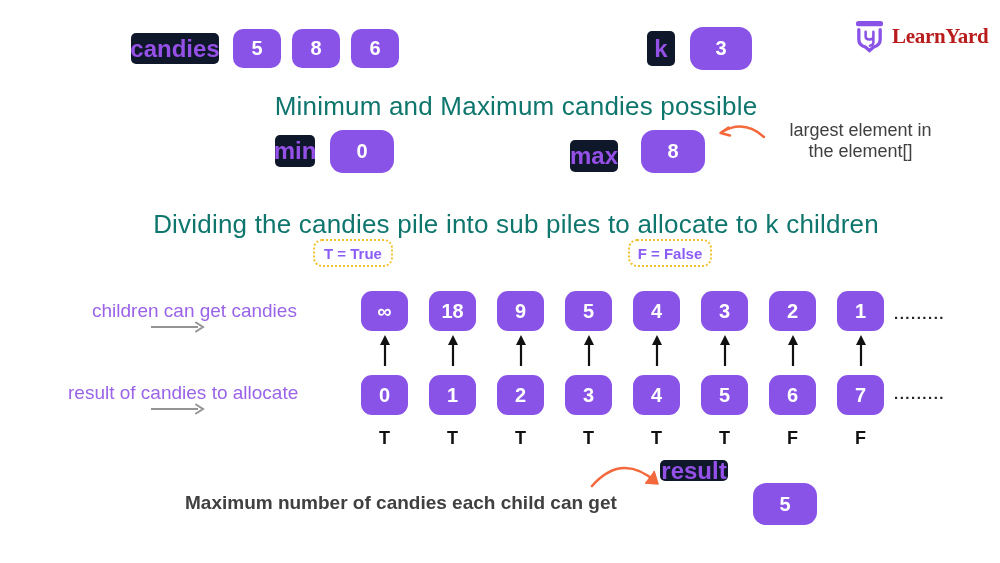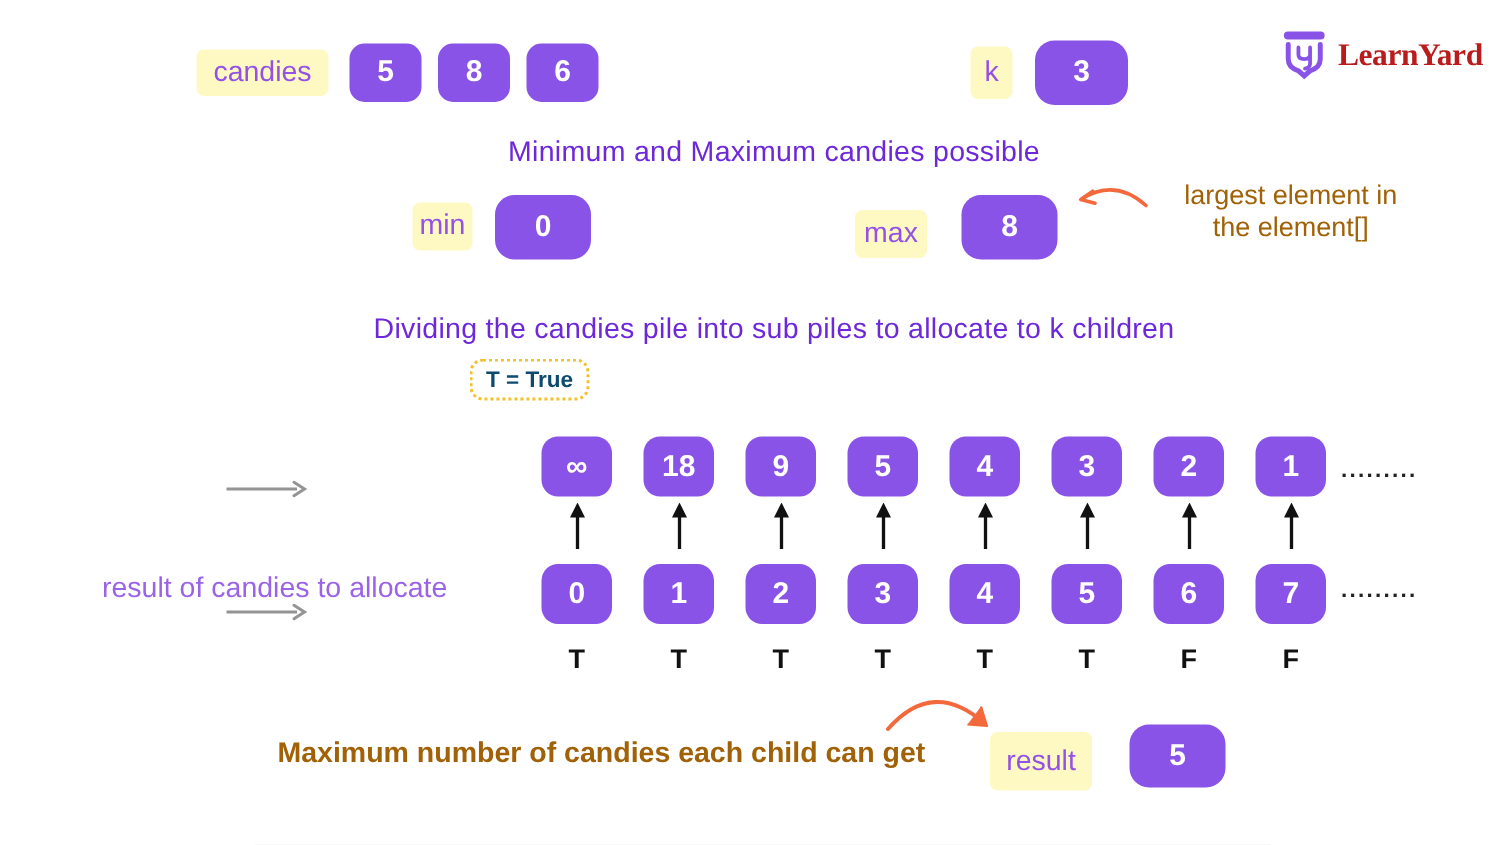--- a/index.html
+++ b/index.html
@@ -6,39 +6,39 @@
   html,body { background:#f3f3f3; }
   .canvas {
     position:relative; width:1000px; height:563px; background:#ffffff;
     font-family:"Liberation Sans", sans-serif; overflow:hidden;
     margin:0 auto;
   }
   .abs { position:absolute; }
 
   .pill {
     display:flex; align-items:center; justify-content:center;
-    background:#fef9c3; color:#9550e8; font-weight:normal;
-    border-radius:5px; font-size:19px;
+    background:#0f172a; color:#9550e8; font-weight:bold;
+    border-radius:5px; font-size:24px;
   }
   .pbox {
     display:flex; align-items:center; justify-content:center;
     background:#8a53e8; color:#ffffff; font-weight:bold;
     border-radius:11px; font-size:20px;
   }
   .heading {
-    width:100%; text-align:center; color:#6d28d9;
-    font-size:19px; font-weight:500; letter-spacing:0.2px;padding-left:32px;
+    width:100%; text-align:center; color:#0f766e;
+    font-size:26px; font-weight:500; letter-spacing:0.2px;padding-left:32px;
   }
   .badge {
     display:flex; align-items:center; justify-content:center;
     border:2px dotted #f2c12e; border-radius:9px; background:#ffffff;
-    color:#0c4a6e; font-weight:bold; font-size:15px;
+    color:#8b5cf6; font-weight:bold; font-size:15px;
   }
   .rowlabel { color:#9a63e8; font-size:19px; }
-  .orange-text { color:#a16207; }
+  .orange-text { color:#404040; }
   .cols { position:absolute; left:361px; top:291px; display:flex; gap:21px; }
   .col { width:47px; display:flex; flex-direction:column; align-items:center; }
   .col .pbox { width:47px; height:40px; }
   .col .uparrow { margin:4px 0; }
   .flag { margin-top:13px; font-size:18px; font-weight:bold; color:#111111; }
   .dots { font-size:15px; font-weight:bold; color:#222222; letter-spacing:1.5px; }
   .logo { display:flex; align-items:center; gap:6px; }
   .logo-text { font-size:21px; font-weight:bold; color:#b91c1c; letter-spacing:-0.3px;font-family:Liberation Serif, serif; }
   .annotation { text-align:center; font-size:18px; line-height:21px; font-weight:500; }
   .caption { font-size:19px; font-weight:bold; }
@@ -82,21 +82,23 @@
     </svg>
   </span>
   <div class="abs annotation orange-text" style="left:748px; top:120px; width:225px;">
     <div>largest element in</div>
     <div>the element[]</div>
   </div>
 
   <div class="abs heading" style="top:209px;">Dividing the candies pile into sub piles to allocate to k children</div>
 
   <div class="abs badge" style="left:313px; top:239px; width:80px; height:28px;">T = True</div>
-
+  <div class="abs badge" style="left:628px; top:239px; width:84px; height:28px;">F = False</div>
+
+  <div class="abs rowlabel" style="left:92px; top:300px;">children can get candies</div>
   <span class="abs" style="left:150px; top:319px;">
     <svg width="56" height="12" viewBox="0 0 56 12">
       <line x1="1" y1="6" x2="48" y2="6" stroke="#949494" stroke-width="2"></line>
       <path d="M46 1.5 L53 6 L46 10.5" fill="none" stroke="#949494" stroke-width="2" stroke-linecap="round"></path>
     </svg>
   </span>
 
   <div class="abs rowlabel" style="left:68px; top:382px;">result of candies to allocate</div>
   <span class="abs" style="left:150px; top:401px;">
     <svg width="56" height="12" viewBox="0 0 56 12">
@@ -193,16 +195,16 @@
 
   <div class="abs caption orange-text" style="left:160px; top:492px;margin-left:25px;">Maximum number of candies each child can get</div>
 
   <span class="abs" style="left:588px; top:458px;">
     <svg width="80" height="38" viewBox="0 0 80 38">
       <path d="M4 28 Q34 -6 68 24" fill="none" stroke="#f4693c" stroke-width="2.6" stroke-linecap="round"></path>
       <path d="M66 13 L70 26 L57 25" fill="#f4693c" stroke="#f4693c" stroke-width="1.5" stroke-linejoin="round"></path>
     </svg>
   </span>
 
-  <div class="abs pill" style="left:660px; top:488px; width:68px; height:39px;">result</div>
+  <div class="abs pill" style="left:660px; top:460px; width:68px; height:21px;">result</div>
   <div class="abs pbox" style="left:753px; top:483px; width:64px; height:42px; border-radius:13px;">5</div>
 
 </div>
 
 </body></html>

